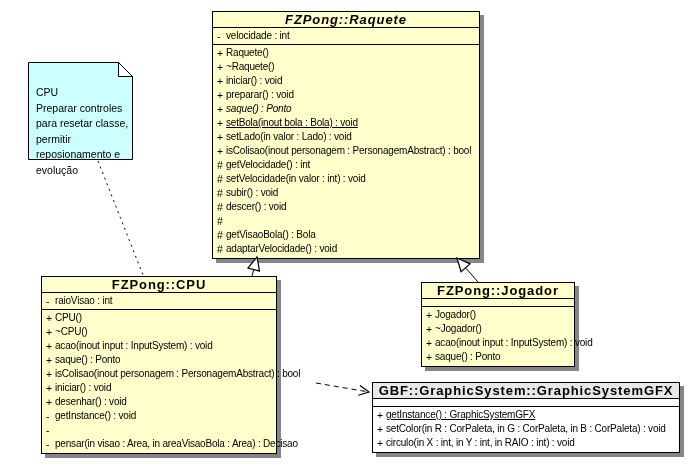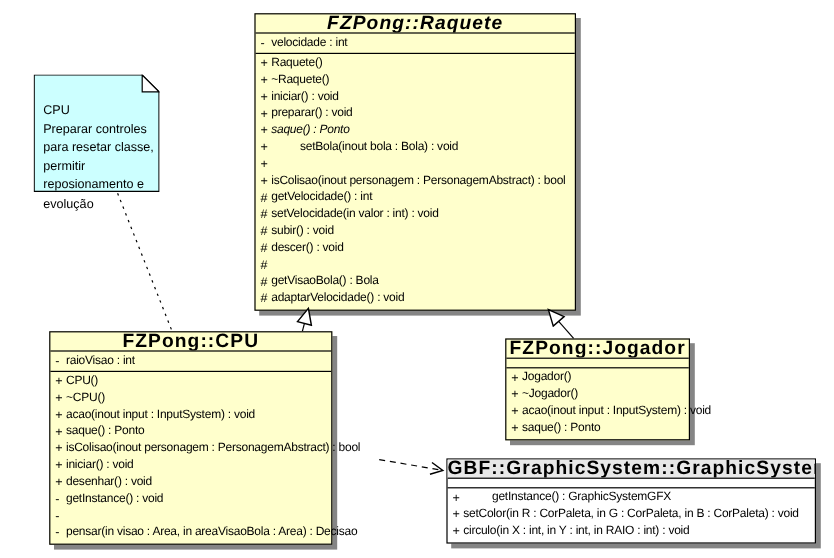--- a/index.html
+++ b/index.html
@@ -15,21 +15,21 @@
     position:absolute;
     background:var(--class_fill);
     border:1px solid var(--class_border);
     box-shadow:4px 4px 0 var(--shadow);
     box-sizing:border-box;
   }
   .uml-class .title{
     height:15px;line-height:15px;
     text-align:center;
     font-weight:bold;
-    font-size:16px;
+    font-size:13px;
     letter-spacing:0.9px;
     border-bottom:1px solid var(--class_border);
     white-space:nowrap;
     overflow:hidden;
   }
   .uml-class.abstract .title{font-style:italic;}
   .attrs{
     border-bottom:1px solid var(--class_border);
     min-height:5px;
     padding:1px 0;
@@ -45,21 +45,21 @@
     padding-left:4px;
     font-size:10.5px;
     flex:0 0 auto;
   }
   .member .sig{
     font-size:10px;
     letter-spacing:-0.2px;
     flex:0 0 auto;
   }
   .member.italic .sig{font-style:italic;}
-  .member.underline .sig{margin-left:24px;}
+  .member.underline .sig{text-decoration:underline;}
   
   .uml-class.external{background:var(--external_fill);}
   .uml-class.external .title{background:var(--external_header);}
   
   .note{
     position:absolute;
     left:28px;top:62px;width:105px;height:98px;
   }
   .note svg{position:absolute;left:0;top:0;}
   .note .note-text{
@@ -123,20 +123,21 @@
         <div class="member italic">
           <span class="vis">+</span>
           <span class="sig">saque() : Ponto</span>
         </div>
         <div class="member underline">
           <span class="vis">+</span>
           <span class="sig">setBola(inout bola : Bola) : void</span>
         </div>
         <div class="member">
           <span class="vis">+</span>
+          <span class="sig">setLado(in valor : Lado) : void</span>
         </div>
         <div class="member">
           <span class="vis">+</span>
           <span class="sig">isColisao(inout personagem : PersonagemAbstract) : bool</span>
         </div>
         <div class="member">
           <span class="vis">#</span>
           <span class="sig">getVelocidade() : int</span>
         </div>
         <div class="member">

